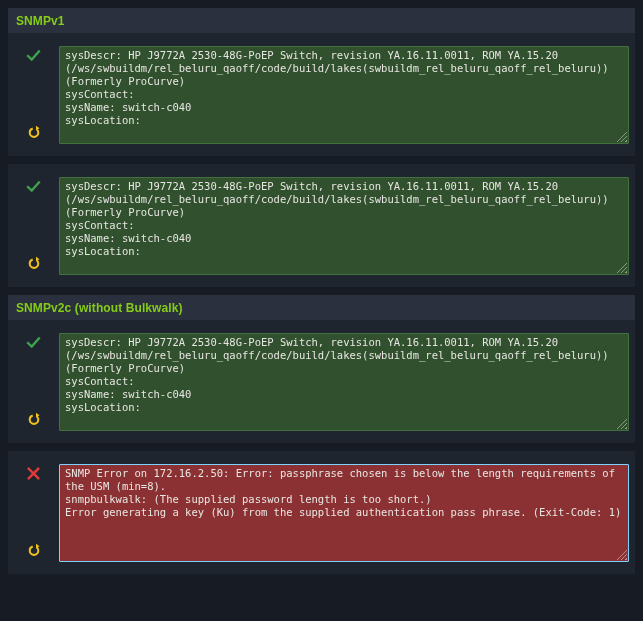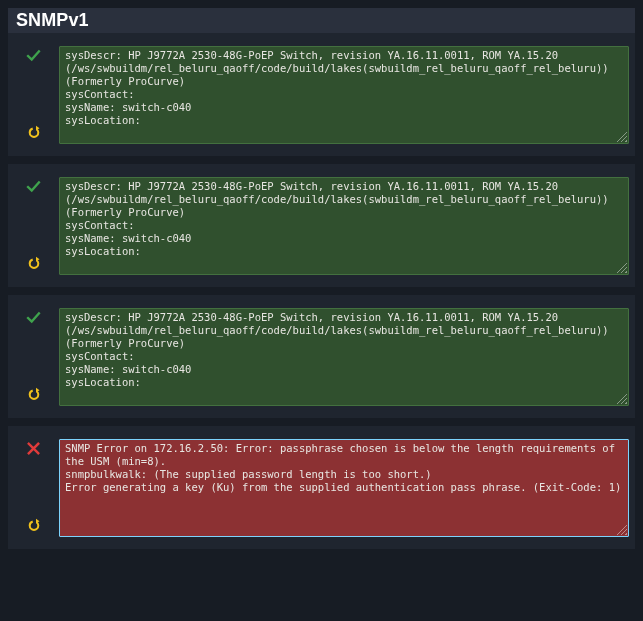--- a/index.html
+++ b/index.html
@@ -14,22 +14,22 @@
     background:#1f252f;
   }
   .panel-header {
     height:25px;
     background:#2a303d;
     display:flex;
     align-items:center;
     padding:0 8px;
   }
   .panel-title {
-    color:#ffffff;
-    font-size:18px;
+    color:#84cc16;
+    font-size:12px;
     font-weight:bold;
     letter-spacing:.1px;
   }
   .panel-body {
     display:flex;
     align-items:center;
     padding:13px 6px 12px 0;
   }
   .icon-col {
     width:51px;
@@ -139,20 +139,23 @@
 (Formerly ProCurve)
 sysContact:
 sysName: switch-c040
 sysLocation:</textarea>
       <span class="resize-grip"></span>
     </div>
   </div>
 </section>
 
 <section class="panel success">
+  <div class="panel-header">
+    <span class="panel-title">SNMPv2c (without Bulkwalk)</span>
+  </div>
   <div class="panel-body">
     <div class="icon-col">
       <span class="status-icon">
         <svg width="15" height="15" viewBox="0 0 16 16">
             <path d="M2.2 8.6 L6.1 12.4 L13.8 3.6" stroke="#3fa34d" stroke-width="2.5" fill="none" stroke-linecap="square"></path>
           </svg>
       </span>
       <span class="retry-icon">
         <svg width="14" height="14" viewBox="0 0 16 16">
             <circle cx="8" cy="8.7" r="4.9" fill="none" stroke="#f0c11c" stroke-width="2.3" stroke-dasharray="21 5 30.8"></circle>

